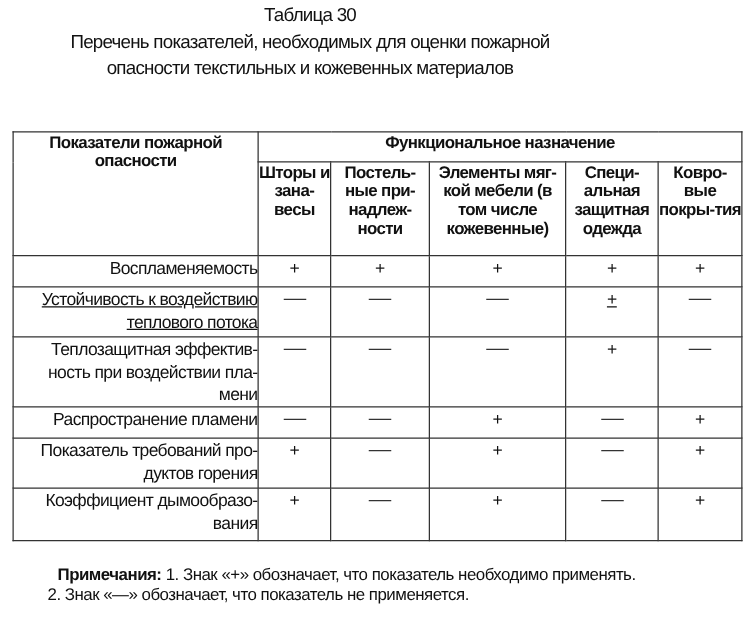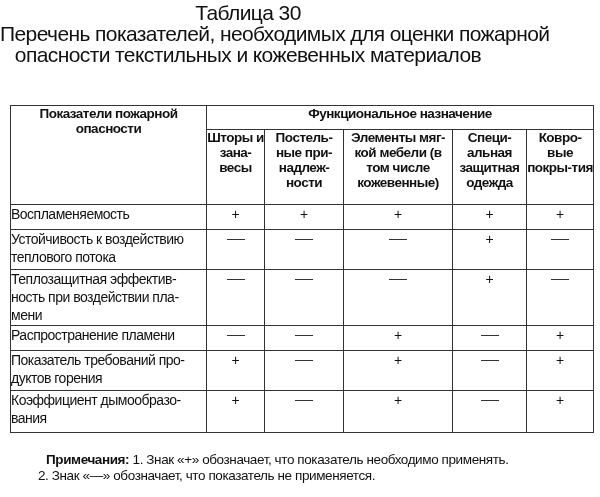--- a/index.html
+++ b/index.html
@@ -3,43 +3,43 @@
 <meta charset="utf-8">
 <style>
   html, body { margin: 0; padding: 0; background: #ffffff; }
   body {
     width: 600px; height: 497px; position: relative; overflow: hidden;
     font-family: "Liberation Sans", "DejaVu Sans", sans-serif;
     color: #111111;
   }
   .title-block {
     position: absolute; left: 0; top: 2px; width: 496px;
-    text-align: center; font-size: 21px; line-height: 21px;
+    text-align: center; font-size: 15px; line-height: 21px;
     letter-spacing: -0.6px;
   }
   .title-block div { white-space: nowrap; }
   table.main {
     position: absolute; left: 10px; top: 105px;
     width: 583px; border-collapse: collapse; table-layout: fixed;
     font-size: 13.5px; letter-spacing: -0.3px;
   }
   table.main td, table.main th {
     border: 1.3px solid #333333; padding: 0; vertical-align: top;
   }
   table.main th {
     font-weight: bold; text-align: center; line-height: 15px;
     font-size: 13.5px; letter-spacing: -0.5px;
   }
   th.indicators { padding-top: 5px; }
   th.group { height: 23px; vertical-align: middle; }
   th.sub { height: 74px; padding-top: 4px; }
-  td.label { text-align: left; padding: 2px 4px 0 5px; line-height: 18px; font-size: 14px; letter-spacing: -0.5px; }
+  td.label { text-align: right; padding: 2px 4px 0 5px; line-height: 18px; font-size: 14px; letter-spacing: -0.5px; }
   td.mark { text-align: center; padding-top: 2px; line-height: 18px; font-size: 14px; }
   tr.r1 td { height: 24px; }
-  tr.r2 td { height: 39px; }
+  tr.r2 td { height: 39px; text-decoration: underline; }
   tr.r3 td { height: 55px; }
   tr.r4 td { height: 24px; }
   tr.r5 td { height: 39px; }
   tr.r6 td { height: 41px; margin-left: 27px; }
   .dash { display: inline-block; width: 18px; height: 0; border-top: 1.4px solid #333; vertical-align: middle; margin-top: -2px; }
   .notes {
     position: absolute; left: 38px; top: 452px; width: 560px;
     font-size: 13.5px; line-height: 16px; letter-spacing: -0.4px;
   }
   .notes b { font-weight: bold; margin-left: 8px; }

